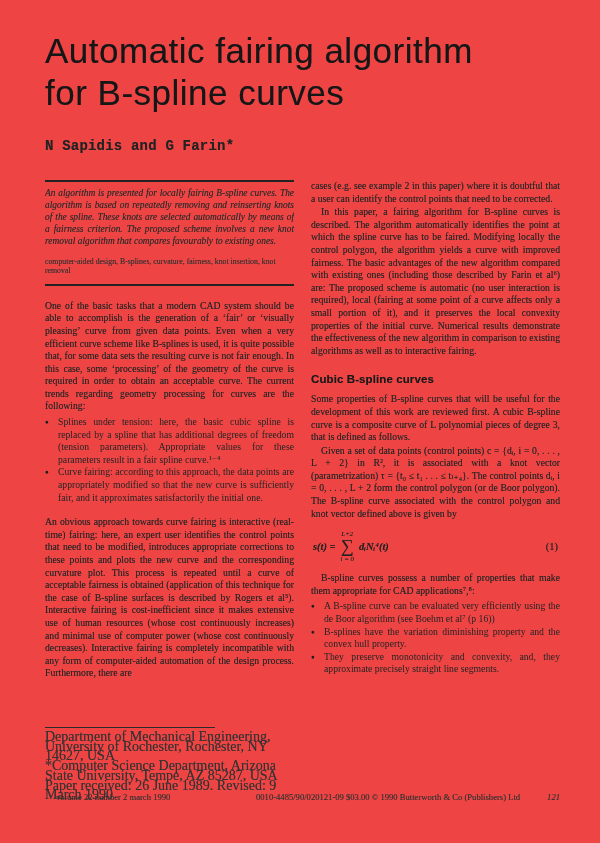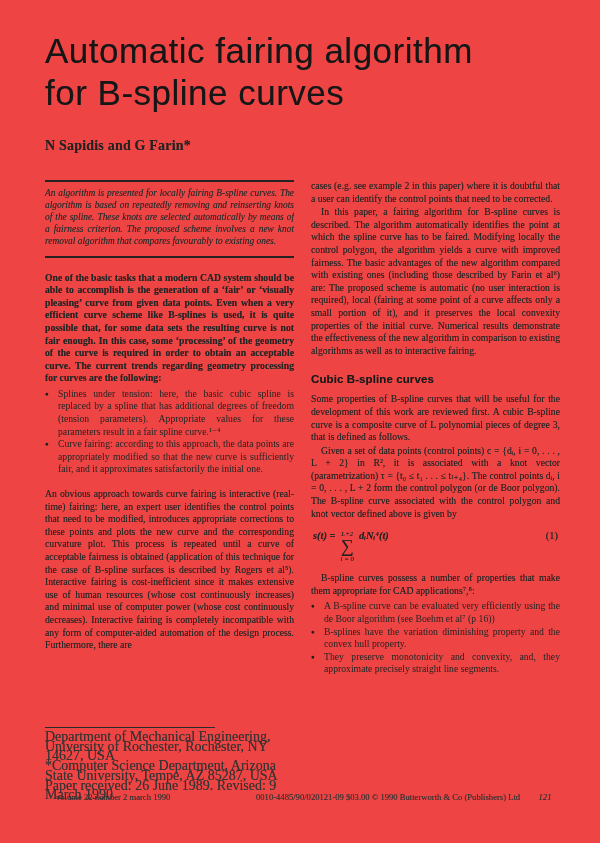--- a/index.html
+++ b/index.html
@@ -19,21 +19,21 @@
   .title {
     font-family:"Liberation Sans","DejaVu Sans",sans-serif;
     font-weight:400;
     font-size:35px;
     line-height:42px;
     letter-spacing:0.5px;
     color:#161616;
   }
   .authors {
     margin-top:24px;
-    font-family:Liberation Serif, serif;
+    font-family:Liberation Mono, monospace;
     font-weight:700;
     font-size:14px;
     letter-spacing:0.2px;
     color:#222;
   }
 
   
   .columns {
     display:flex;
     gap:17px;
@@ -64,21 +64,21 @@
   .rule2 { border-top:2px solid #232323; margin-top:8px; }
 
   .body-text {
     font-size:9.7px;
     line-height:12.6px;
     text-align:justify;
     color:#242424;
   }
   .para { margin-top:0; }
   .para + .para { margin-top:1px; }
-  .mt-body { margin-top:14px;font-weight:bold; }
+  .mt-body { margin-top:14px; }
   .indent { text-indent:10px; }
 
   ul.bullets { list-style:none; margin-top:3px; }
   ul.bullets li {
     position:relative;
     padding-left:13px;
     text-align:justify;
   }
   ul.bullets li::before {
     content:"●";
@@ -102,20 +102,21 @@
     font-weight:700;
     font-size:11.5px;
     letter-spacing:0.1px;
     color:#181818;
     margin:16px 0 8px 0;
   }
 
   
   .equation {
     display:flex;
+    align-items:center;
     margin:10px 0 9px 2px;
     font-size:10.5px;
     color:#222;
   }
   .eq-lhs { font-weight:700; font-style:italic; }
   .eq-sum { display:flex; flex-direction:column; align-items:center; margin:0 5px; }
   .eq-sum .limit { font-size:6.8px; line-height:7.5px; font-style:italic; }
   .eq-sum .sigma { font-size:18px; line-height:17px; font-style:normal; }
   .eq-rhs { font-style:italic; font-weight:600; }
   .eq-number { margin-left:auto; margin-right:2px; font-style:normal; }
@@ -125,41 +126,42 @@
     position:absolute;
     left:56px; right:40px; top:792px;
     display:flex;
     align-items:baseline;
     font-size:8.6px;
     color:#333;
     font-family:"Liberation Serif","DejaVu Serif",serif;
   }
   .footer .issue { width:200px; }
   .footer .copyright { flex:1; text-align:left; }
-  .footer .pagenum { width:30px; text-align:center;font-style:italic; }
+  .footer .pagenum { width:30px; text-align:right;font-style:italic; }
 </style>
 </head>
 <body>
 
 <div class="page">
 
   <h1 class="title soft">
     <span style="display:block">Automatic fairing algorithm</span>
     <span style="display:block">for B-spline curves</span>
   </h1>
 
   <div class="authors soft">N Sapidis and G Farin*</div>
 
   <div class="columns">
 
     <div class="col col-left">
       <div class="rule"></div>
 
       <p class="abstract soft">An algorithm is presented for locally fairing B-spline curves. The algorithm is based on repeatedly removing and reinserting knots of the spline. These knots are selected automatically by means of a fairness criterion. The proposed scheme involves a new knot removal algorithm that compares favourably to existing ones.</p>
 
+      <p class="keywords soft">computer-aided design, B-splines, curvature, fairness, knot insertion, knot removal</p>
 
       <div class="rule2"></div>
 
       <p class="body-text para mt-body soft">One of the basic tasks that a modern CAD system should be able to accomplish is the generation of a ‘fair’ or ‘visually pleasing’ curve from given data points. Even when a very efficient curve scheme like B-splines is used, it is quite possible that, for some data sets the resulting curve is not fair enough. In this case, some ‘processing’ of the geometry of the curve is required in order to obtain an acceptable curve. The current trends regarding geometry processing for curves are the following:</p>
 
       <ul class="bullets body-text">
         <li>Splines under tension: here, the basic cubic spline is replaced by a spline that has additional degrees of freedom (tension parameters). Appropriate values for these parameters result in a fair spline curve.¹⁻⁴</li>
         <li>Curve fairing: according to this approach, the data points are appropriately modified so that the new curve is sufficiently fair, and it approximates satisfactorily the initial one.</li>
       </ul>
 

